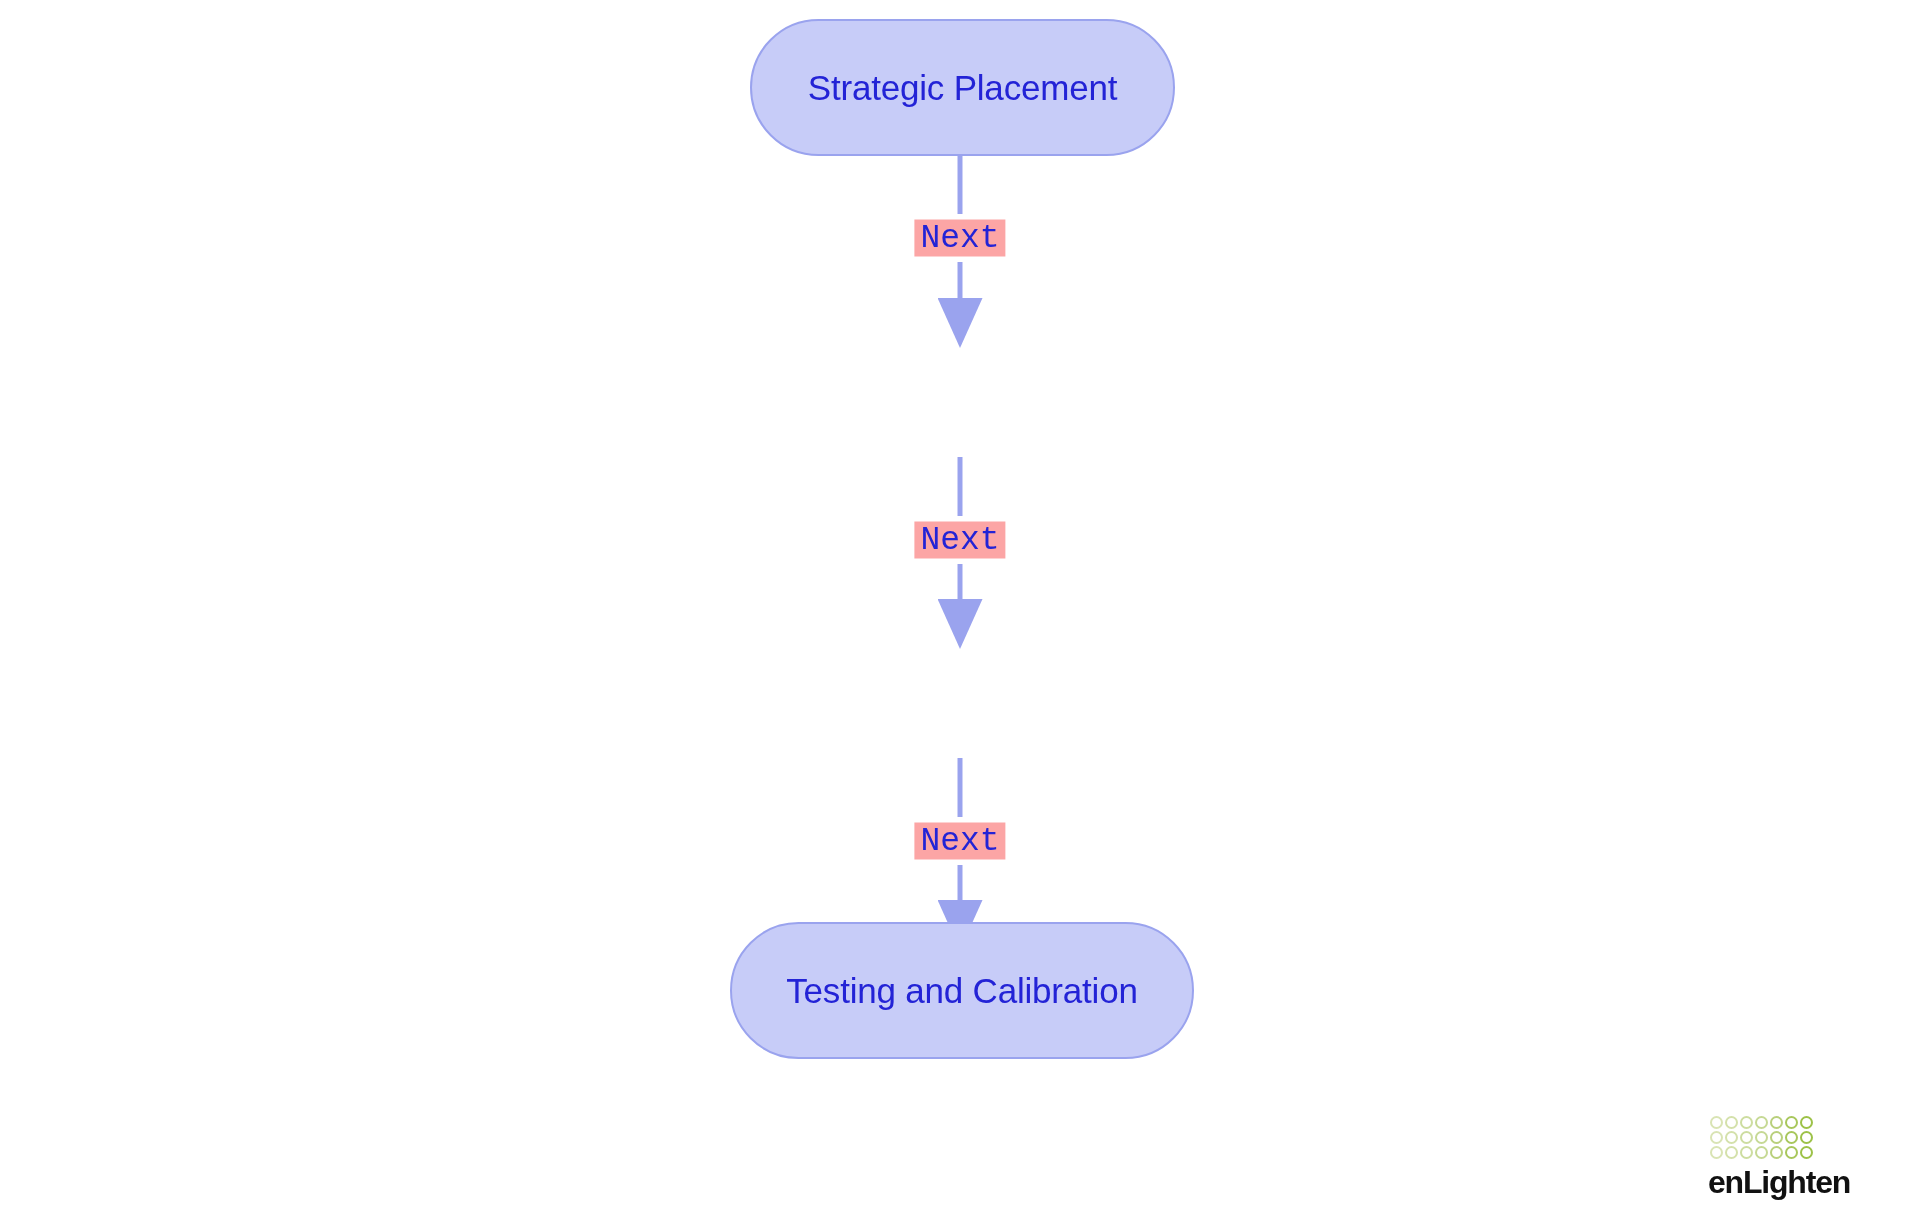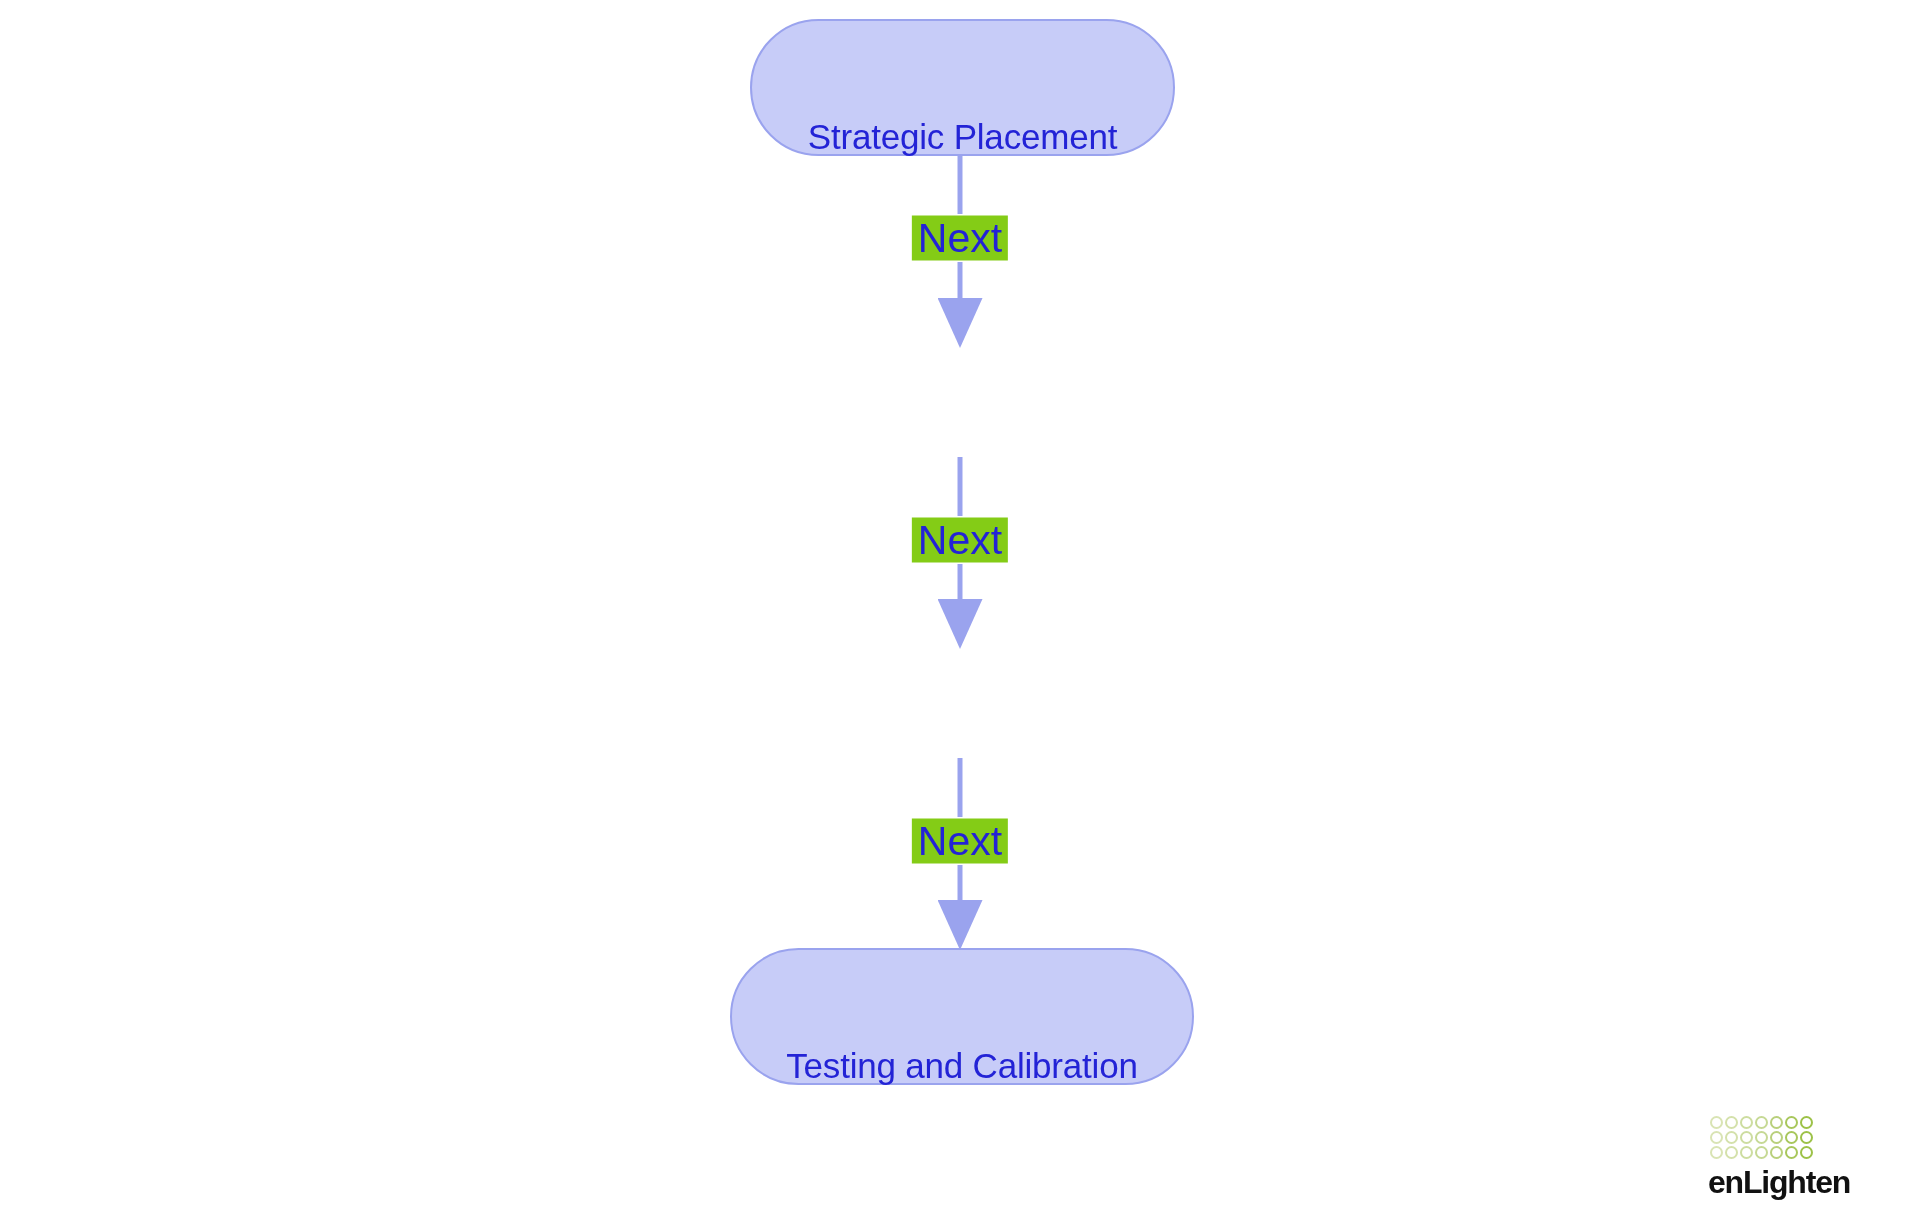--- a/index.html
+++ b/index.html
@@ -21,61 +21,61 @@
     left: 0;
     top: 0;
     width: 1920px;
     height: 1215px;
   }
 
   
   .node {
     position: absolute;
     display: flex;
-    align-items: flex-end;
+    align-items: center;
     justify-content: center;
     background: #c7ccf8;
     border: 2px solid #9aa3ee;
     border-radius: 999px;
     box-sizing: border-box;
   }
   .node-label {
     color: #2323d6;
     font-family: "Liberation Sans", sans-serif;
     font-size: 35px;
     font-weight: 400;
     letter-spacing: -0.2px;
     white-space: nowrap;
     line-height: 1;
   }
 
   #node-0 { left: 750px;  top: 19px;   width: 425px; height: 137px; }
   #node-1 { left: 735px;  top: 320px;  width: 455px; height: 137px; }
   #node-2 { left: 726px;  top: 621px;  width: 472px; height: 137px; }
-  #node-3 { left: 730px;  top: 922px;  width: 464px; height: 137px; margin-top: 26px; }
+  #node-3 { left: 730px;  top: 922px;  width: 464px; height: 137px; }
 
   
   .connector {
     position: absolute;
     left: 0;
     top: 0;
     width: 1920px;
     height: 1215px;
     pointer-events: none;
   }
 
   .edge-label {
     position: absolute;
     color: #2323d6;
-    font-family: Liberation Sans, sans-serif;
-    font-size: 41px;
+    font-family: Liberation Mono, monospace;
+    font-size: 33px;
     line-height: 1;
     white-space: nowrap;
     transform: translate(-50%, -50%);
-    background: #84cc16;
+    background: #fca5a5;
     padding: 2px 6px;
   }
   #edge-label-0 { left: 960px; top: 238px; }
   #edge-label-1 { left: 960px; top: 540px; }
   #edge-label-2 { left: 960px; top: 841px; }
 
   
   #brand-logo {
     position: absolute;
     left: 1708px;

